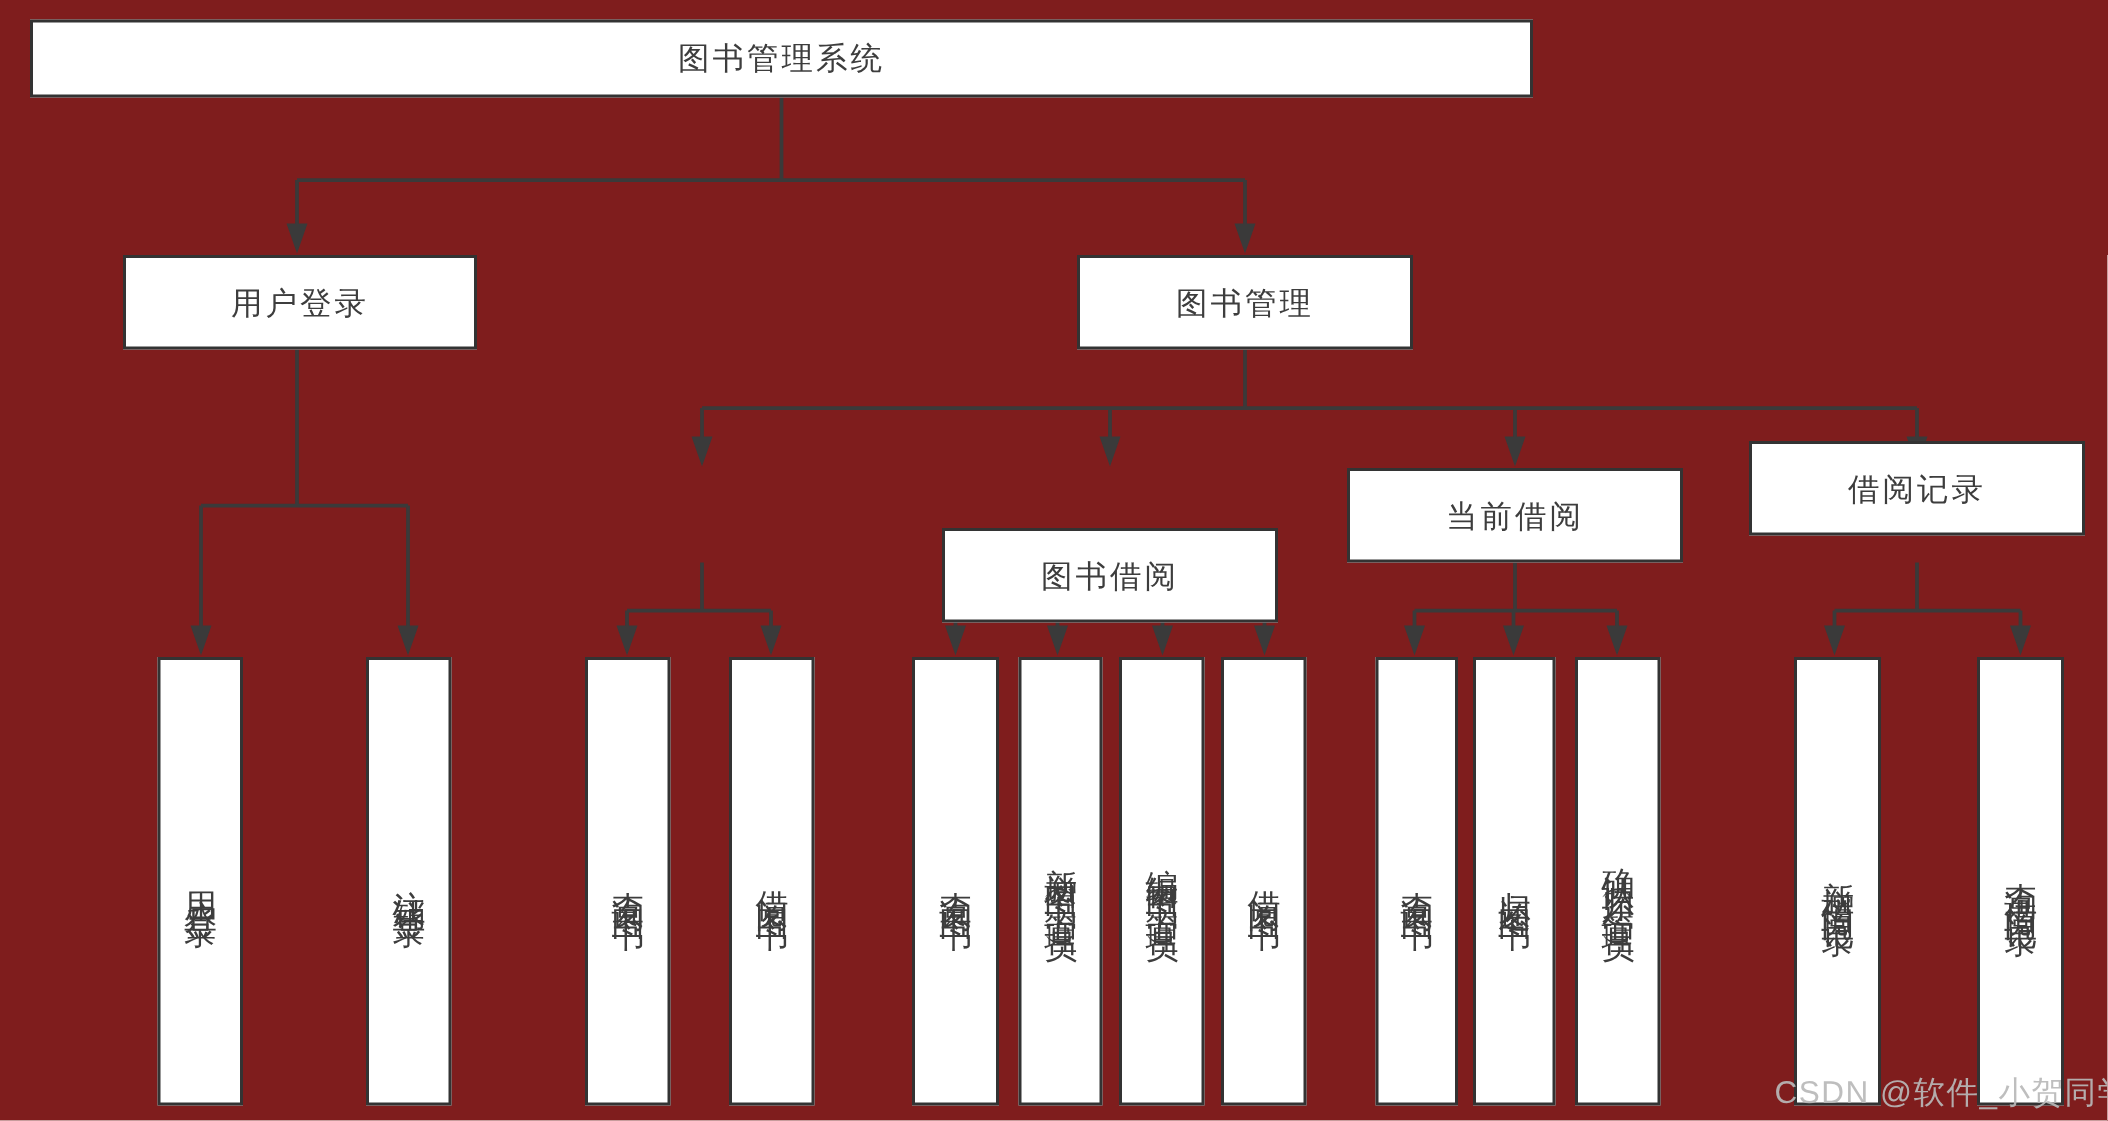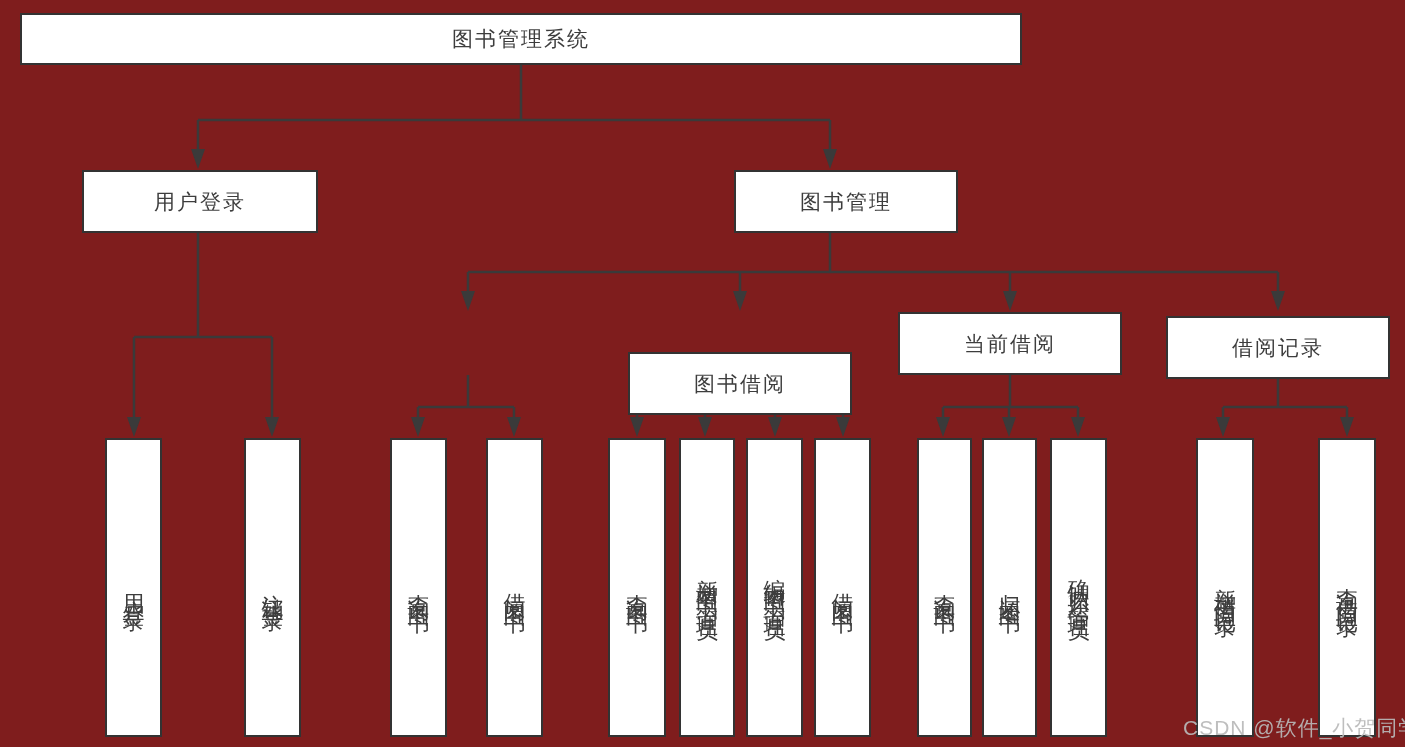--- a/index.html
+++ b/index.html
@@ -84,25 +84,25 @@
       <polygon points="1002,417 1016,417 1009,437"></polygon>
       <polygon points="1071,417 1085,417 1078,437"></polygon>
       <polygon points="1216,417 1230,417 1223,437"></polygon>
       <polygon points="1340,417 1354,417 1347,437"></polygon>
     </g>
   </svg>
 
   <div class="node root-node" style="left:20px; top:13px; width:1002px; height:52px;">图书管理系统</div>
 
   <div class="node" style="left:82px; top:170px; width:236px; height:63px;">用户登录</div>
-  <div class="node" style="left:718px; top:170px; width:224px; height:63px;margin-left:16px;">图书管理</div>
+  <div class="node" style="left:718px; top:170px; width:224px; height:63px;">图书管理</div>
 
   <div class="node" style="left:628px; top:312px; width:224px; height:63px;margin-top:40px;">图书借阅</div>
   <div class="node" style="left:898px; top:312px; width:224px; height:63px;">当前借阅</div>
-  <div class="node" style="left:1166px; top:316px; width:224px; height:63px;">借阅记录</div>
+  <div class="node" style="left:1166px; top:294px; width:224px; height:63px;">借阅记录</div>
 
   <div class="node leaf" style="left:105px; width:57px;">
     <span class="vtext">用户登录</span>
   </div>
   <div class="node leaf" style="left:244px; width:57px;">
     <span class="vtext">注销登录</span>
   </div>
 
   <div class="node leaf" style="left:390px; width:57px;">
     <span class="vtext">查询图书</span>

